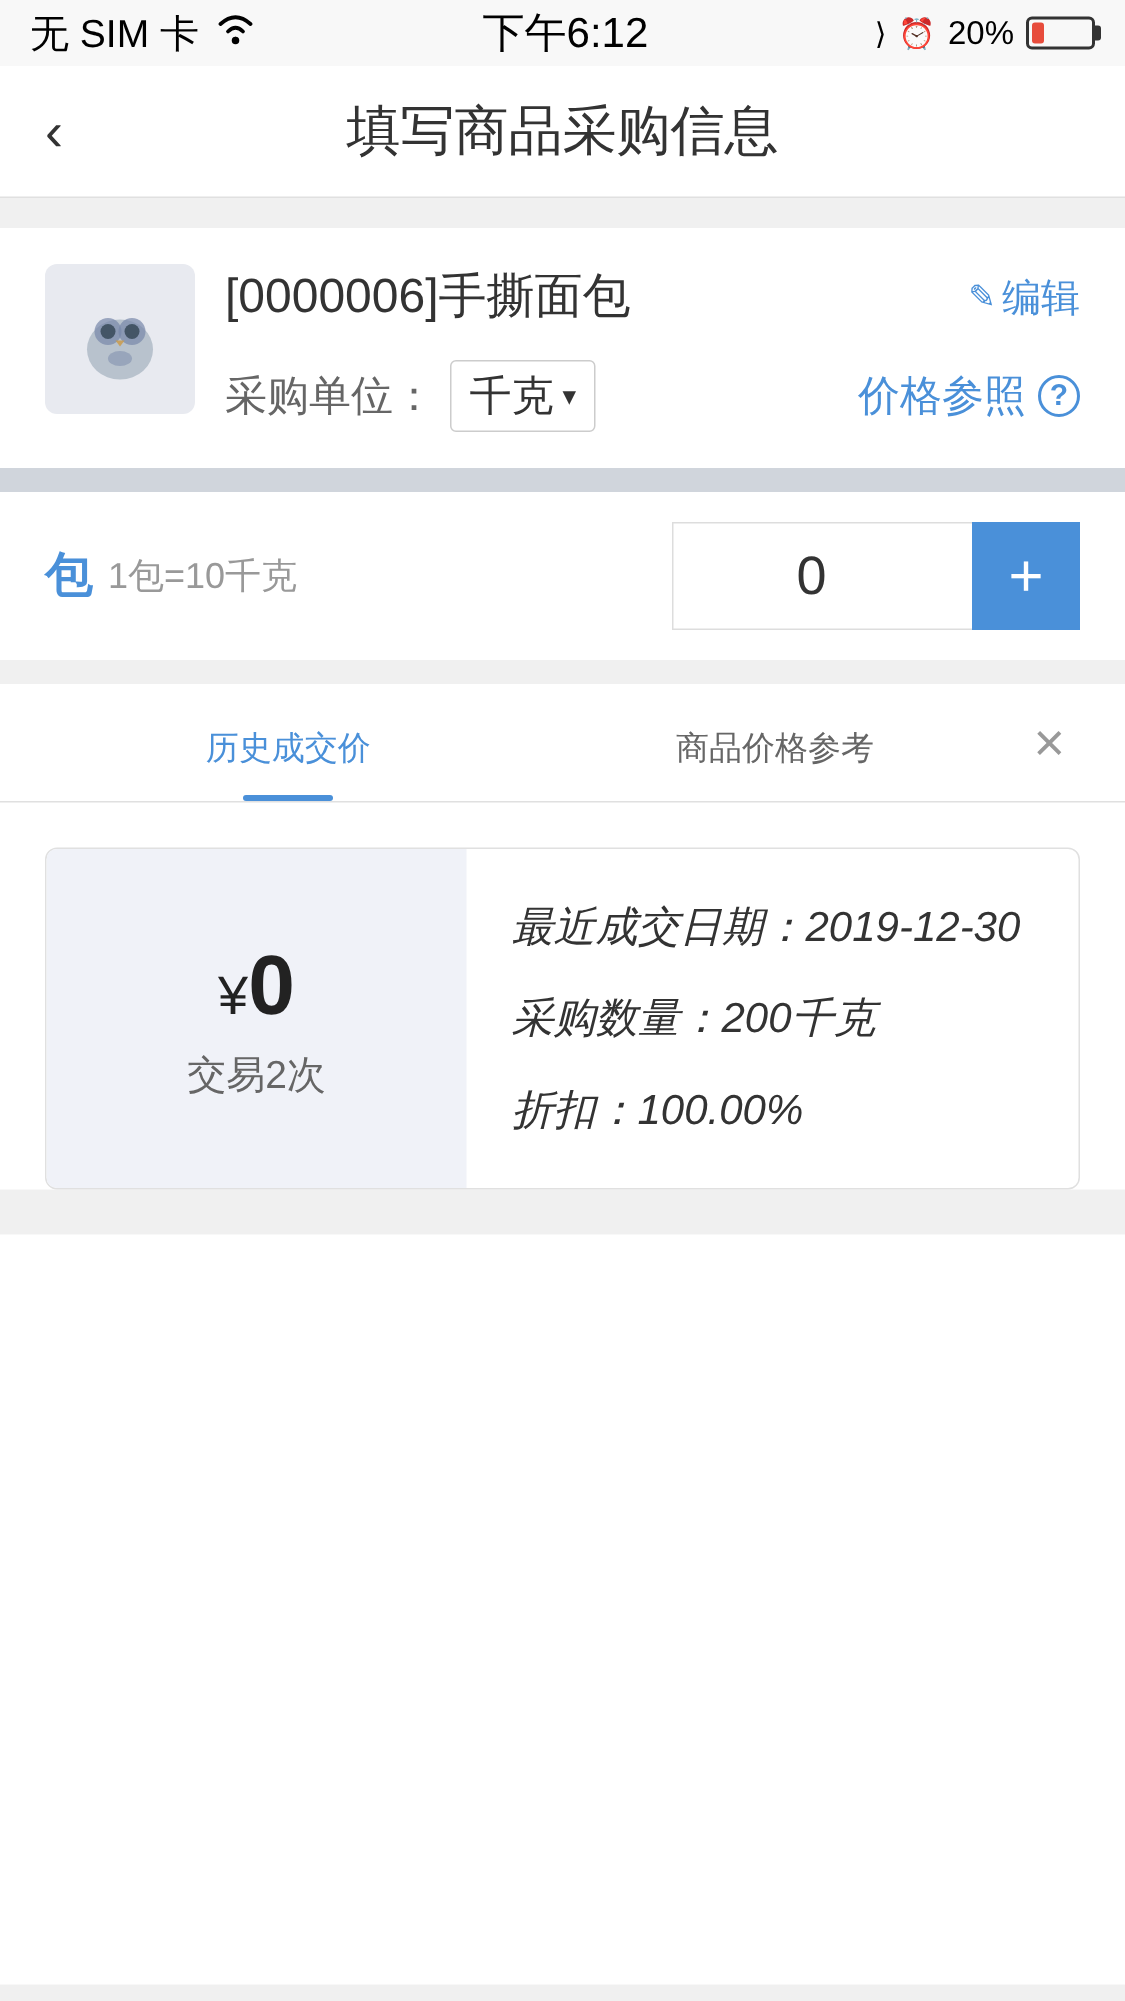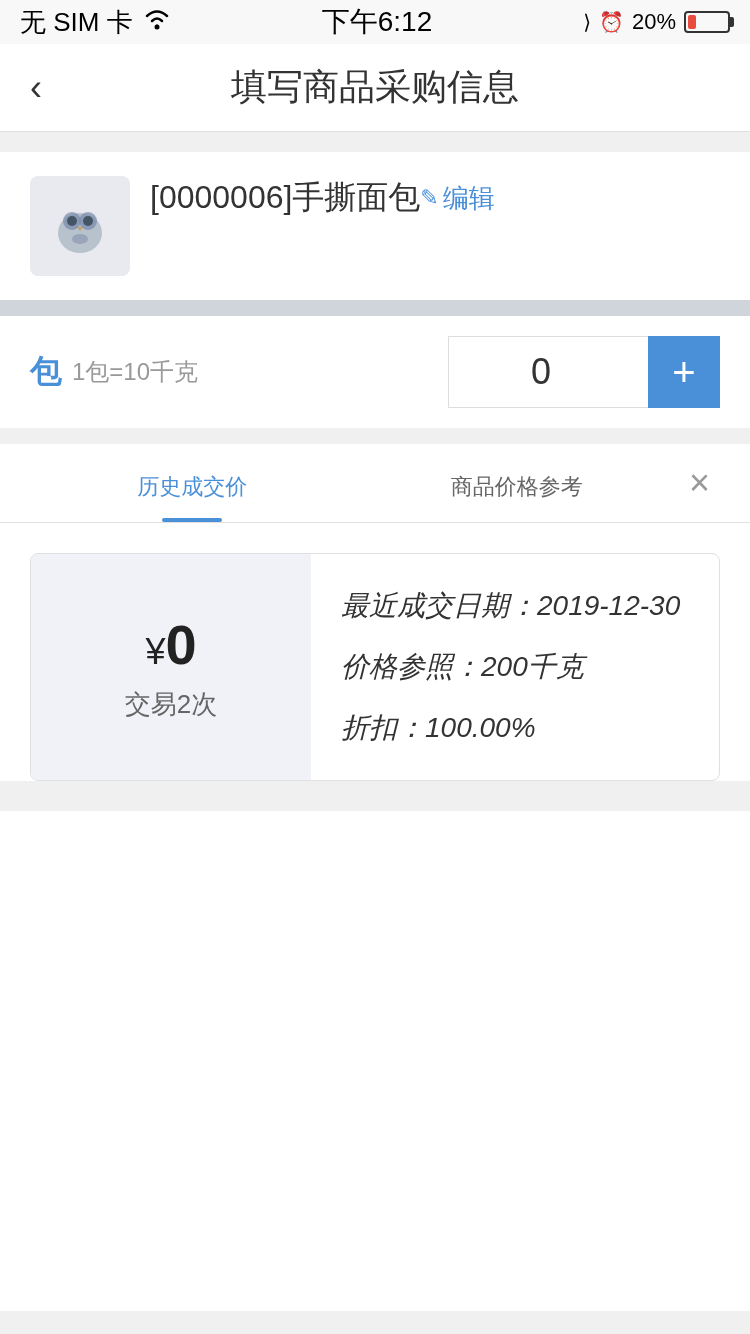--- a/index.html
+++ b/index.html
@@ -124,20 +124,21 @@
       align-items: center;
       justify-content: center;
       flex-shrink: 0;
     }
     .product-info {
       flex: 1;
     }
     .product-top-row {
       display: flex;
       align-items: center;
+      justify-content: space-between;
     }
     .product-name {
       font-size: 32px;
       color: #333;
       font-weight: 500;
     }
     .edit-link {
       font-size: 26px;
       color: #4a90d9;
       display: flex;
@@ -397,20 +398,33 @@
       </svg>
     </div>
     <div class="product-info">
       <div class="product-top-row">
         <span class="product-name">[0000006]手撕面包</span>
         <span class="edit-link">
           <span class="edit-icon-small">✎</span>
           <span>编辑</span>
         </span>
       </div>
+      <div class="product-unit-row">
+        <span class="unit-label">
+          <span>采购单位：</span>
+          <span class="unit-select">
+            <span>千克</span>
+            <span style="font-size:18px;">▾</span>
+          </span>
+        </span>
+        <span class="price-ref-link">
+          <span>价格参照</span>
+          <span class="question-circle">?</span>
+        </span>
+      </div>
     </div>
   </div>
 </div>
 
 <div class="gray-band"></div>
 
 <div class="quantity-section">
   <div class="quantity-unit-info">
     <span class="unit-box-label">包</span>
     <span class="unit-conversion">1包=10千克</span>
@@ -437,21 +451,21 @@
       <div class="price-amount">
         <span class="price-currency">¥</span><span>0</span>
       </div>
       <div class="price-transactions">交易2次</div>
     </div>
     <div class="price-card-right">
       <div class="price-detail-row">
         <span>最近成交日期：</span><span>2019-12-30</span>
       </div>
       <div class="price-detail-row">
-        <span>价格参照：</span><span>200千克</span>
+        <span>采购数量：</span><span>200千克</span>
       </div>
       <div class="price-detail-row">
         <span>折扣：</span><span>100.00%</span>
       </div>
     </div>
   </div>
 </div>
 
 <div class="bottom-white"></div>
 

